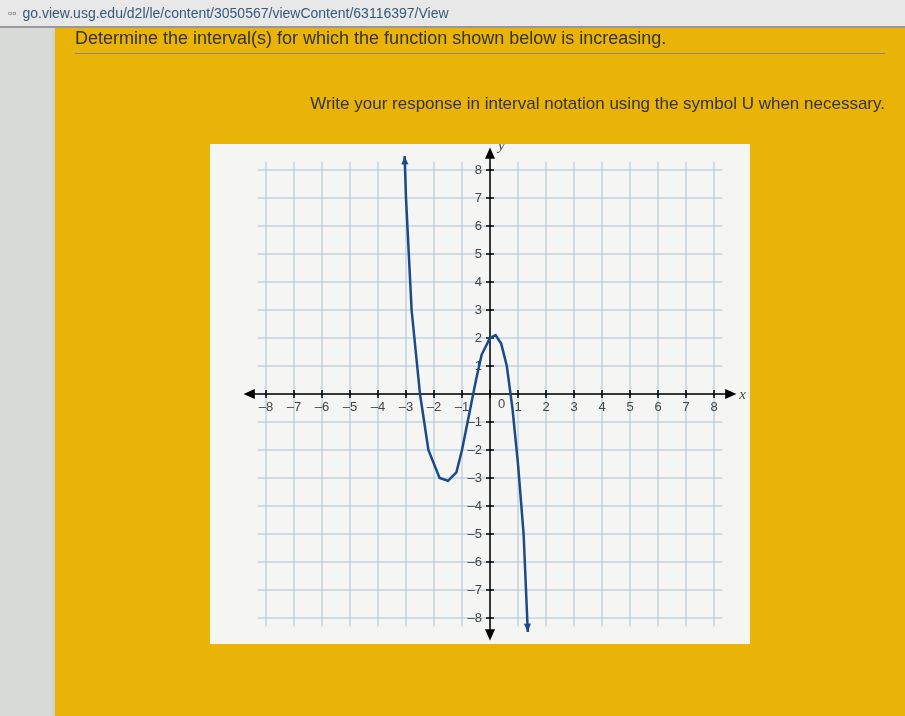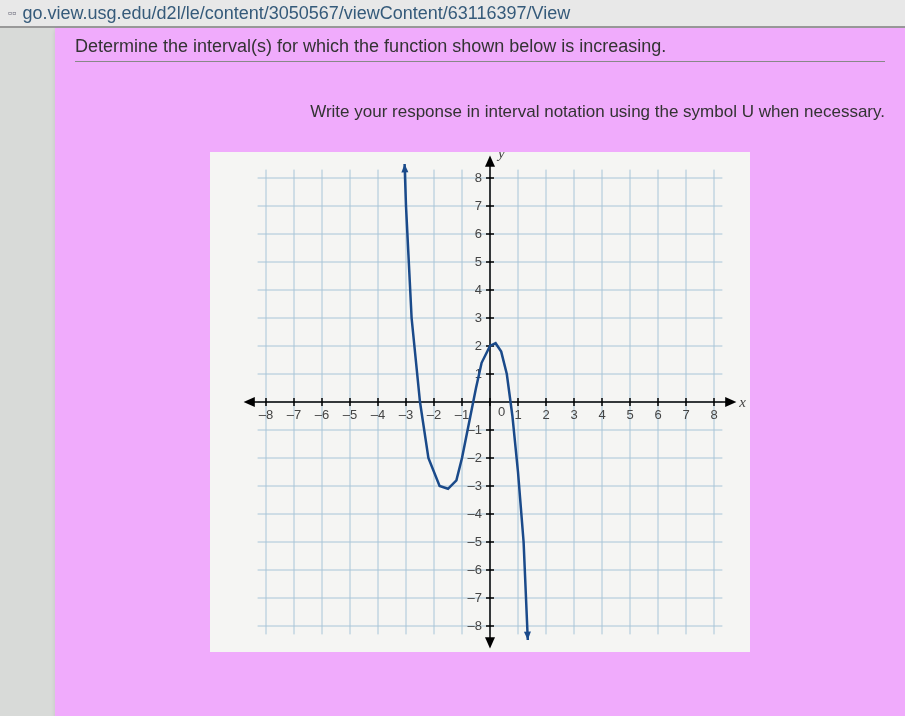--- a/index.html
+++ b/index.html
@@ -18,28 +18,28 @@
       align-items: center;
       height: 28px;
     }
     .url-icon {
       margin-right: 6px;
       font-size: 12px;
       color: #667;
     }
     .url-text {
       color: #355a7a;
-      font-size: 18px;
+      font-size: 14px;
     }
     .content-area {
-      background: #f0abfc;
+      background: #eab308;
       margin: 0 0 0 55px;
       width: 850px;
       height: 688px;
-      padding: 8px 20px;
+      padding: 0 20px;
       box-shadow: 0 2px 4px rgba(0,0,0,0.1);
     }
     .question-title {
       font-size: 18px;
       font-weight: 500;
       color: #333;
       border-bottom: 1px solid #888;
       padding-bottom: 4px;
       margin-bottom: 40px;
     }

